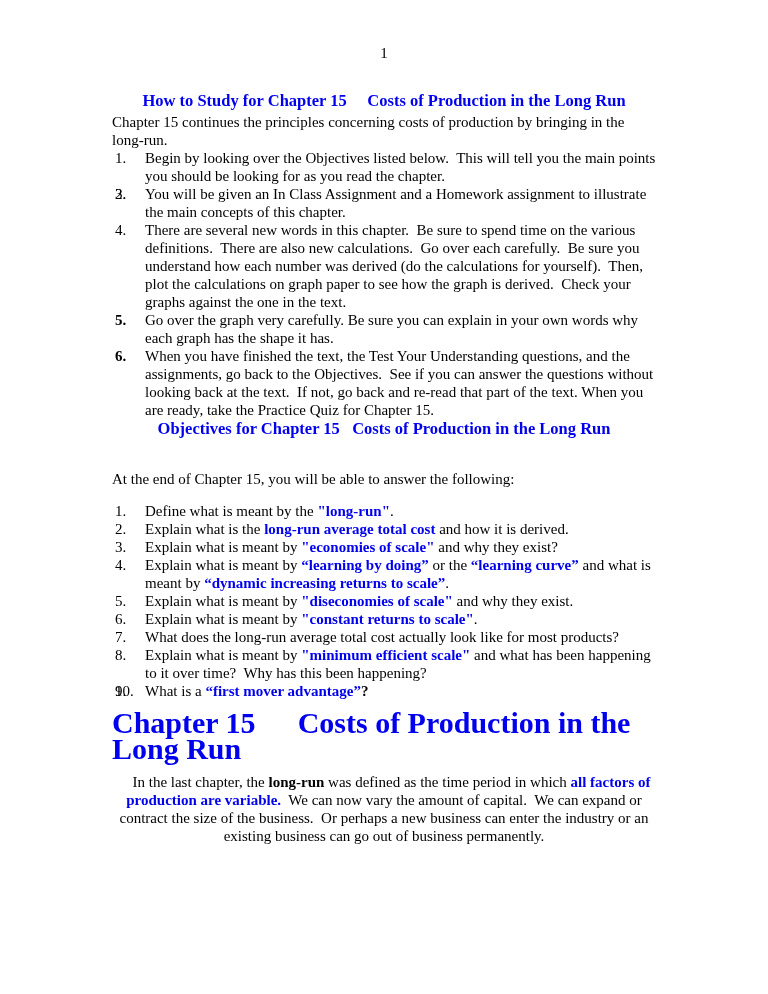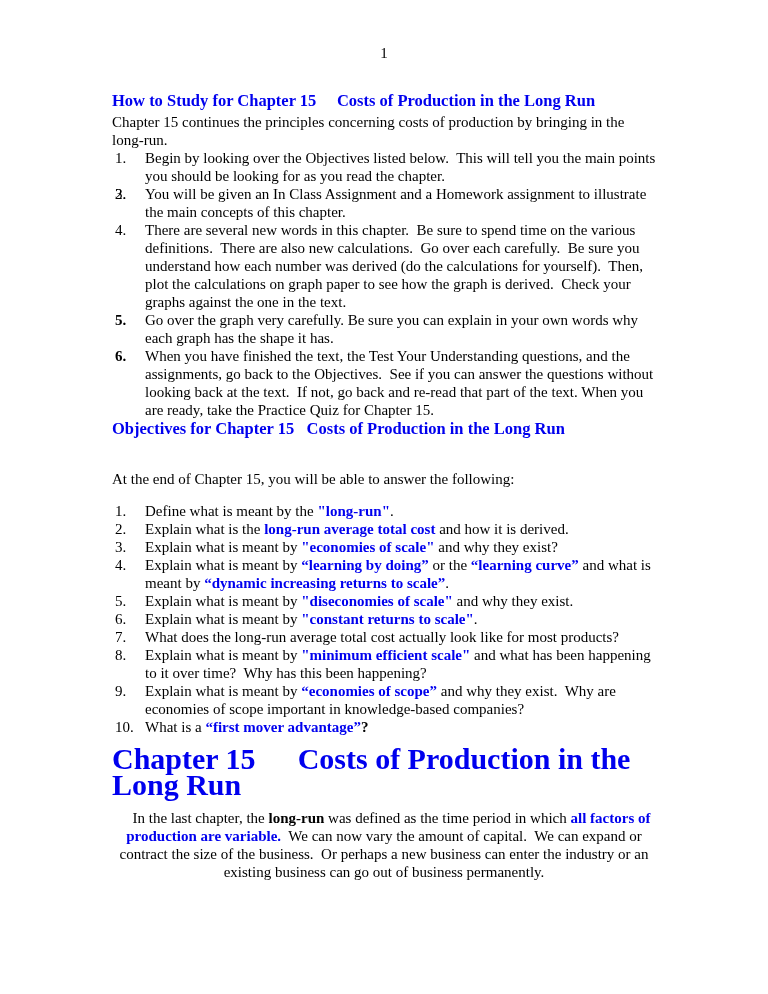--- a/index.html
+++ b/index.html
@@ -18,20 +18,21 @@
     padding: 44px 112px 0 112px;
   }
   .page-number { text-align: center; font-size: 15px; }
   .h-small {
     margin-top: 29px;
     font-size: 16.5px;
     line-height: 19px;
     font-weight: bold;
     color: var(--blue);
     white-space: pre-wrap;
+    text-align: center;
   }
   .intro { margin-top: 3px; white-space: pre-wrap; }
   .list { margin-top: 0; }
   .li { position: relative; padding-left: 33px; }
   .num { position: absolute; left: 3px; top: 0; white-space: pre; }
   .li-body { white-space: pre-wrap; }
   .objectives-heading { margin-top: 0; }
   .objectives-intro { margin-top: 32px; }
   .objectives-list { margin-top: 14px; }
   .h-big {
@@ -116,21 +117,20 @@
     <div class="li">
       <span class="num"><span class="run-n">7.</span></span>
       <span class="li-body"><span class="run-n">What does the long-run average total cost actually look like for most products?</span></span>
     </div>
     <div class="li">
       <span class="num"><span class="run-n">8.</span></span>
       <span class="li-body"><span class="run-n">Explain what is meant by </span><span class="run-bb">"minimum efficient scale"</span><span class="run-n"> and what has been happening to it over time?  Why has this been happening?</span></span>
     </div>
     <div class="li">
       <span class="num"><span class="run-n">9.</span></span>
-      <span class="li-body"><span class="run-n">Explain what is meant by </span><span class="run-bb">“economies of scope”</span><span class="run-n"> and why they exist.  Why are economies of scope important in knowledge-based companies?</span></span>
     </div>
     <div class="li">
       <span class="num"><span class="run-n">10.</span></span>
       <span class="li-body"><span class="run-n">What is a </span><span class="run-bb">“first mover advantage”</span><span class="run-b">?</span></span>
     </div>
   </div>
 
   <div class="h-big">
     <span class="h-big-left">Chapter 15</span><span class="h-big-right">Costs of Production in the Long Run</span>
   </div>

